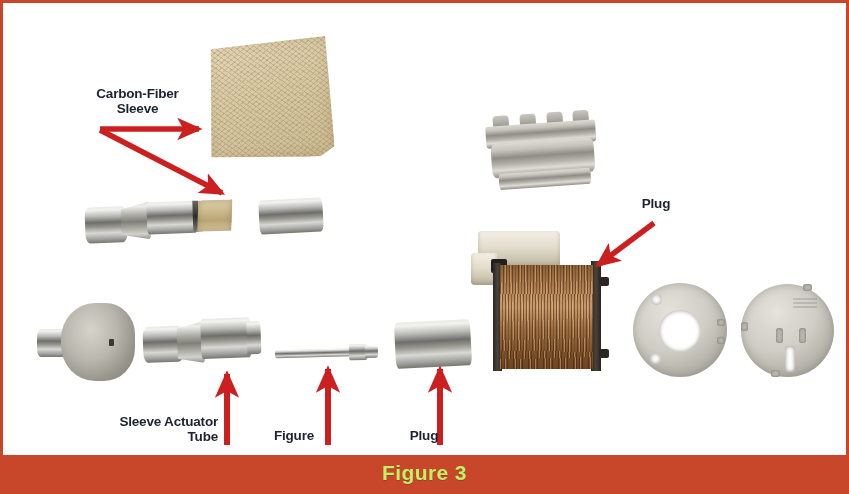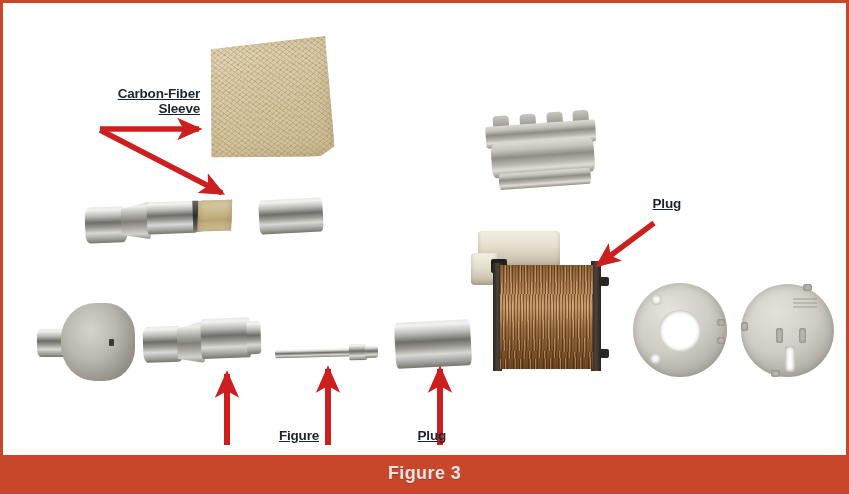--- a/index.html
+++ b/index.html
@@ -14,32 +14,32 @@
   #photo-area{
     position:absolute;left:0;top:0;right:0;height:452px;
     background:#ffffff;overflow:hidden;
   }
 
   #caption-bar{
     position:absolute;left:0;right:0;bottom:0;height:36px;
     background:#C8472B;display:flex;align-items:center;justify-content:center;
   }
   #caption-bar .cap-text{
-    color:#e5e5e5;font-size:18px;font-weight:bold;letter-spacing:.4px;
+    color:#bef264;font-size:21px;font-weight:bold;letter-spacing:.4px;
     font-family:"Liberation Sans", sans-serif;
     text-shadow:0 1px 0 rgba(0,0,0,.18);
   }
 
   
   .lbl{
     position:absolute;color:#1b2430;font-weight:bold;
     font-size:13.5px;line-height:14.5px;letter-spacing:-0.2px;
     white-space:pre-line;font-family:"Liberation Sans", sans-serif;
   }
-  .lbl.c{text-align:right;text-decoration:underline;}
+  .lbl.c{text-align:center;}
   .lbl.r{text-align:right;}
 
   
   #overlay{position:absolute;left:0;top:0;width:849px;height:452px;}
 
   
   .part{position:absolute;}
 
   
   .fabric{
@@ -236,20 +236,22 @@
       <line x1="325" y1="442" x2="325" y2="366" stroke="#CC1F1F" stroke-width="6" marker-end="url(#ah)"></line>
 
       <line x1="437" y1="442" x2="437" y2="366" stroke="#CC1F1F" stroke-width="6" marker-end="url(#ah)"></line>
     </svg>
 
     <div class="lbl c" style="left:72px;top:84px;width:125px;">Carbon-Fiber
 Sleeve</div>
 
     <div class="lbl c" style="left:628px;top:194px;width:50px;">Plug</div>
 
+    <div class="lbl r" style="left:100px;top:412px;width:115px;">Sleeve Actuator
+Tube</div>
 
     <div class="lbl c" style="left:266px;top:426px;width:50px;">Figure</div>
 
     <div class="lbl c" style="left:399px;top:426px;width:44px;">Plug</div>
 
   </div>
 
   <div id="caption-bar">
     <span class="cap-text">Figure 3</span>
   </div>

